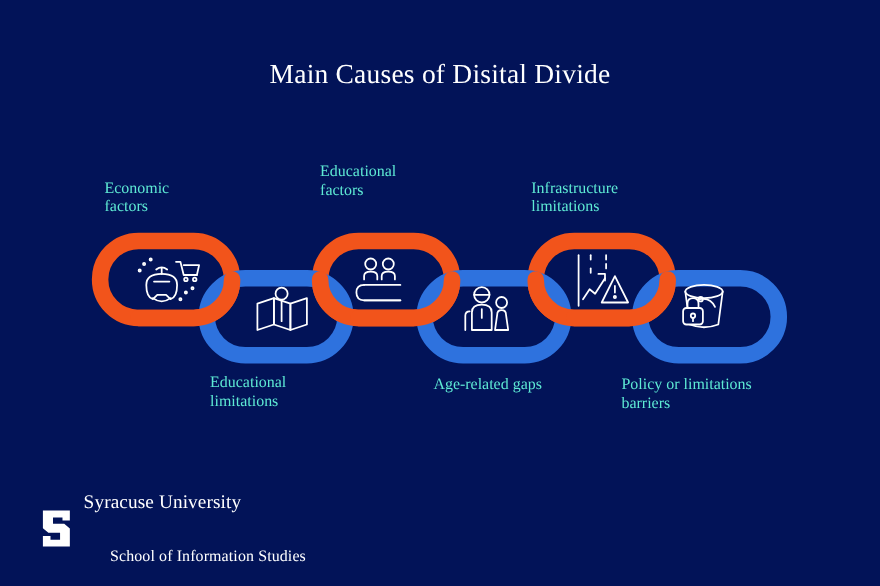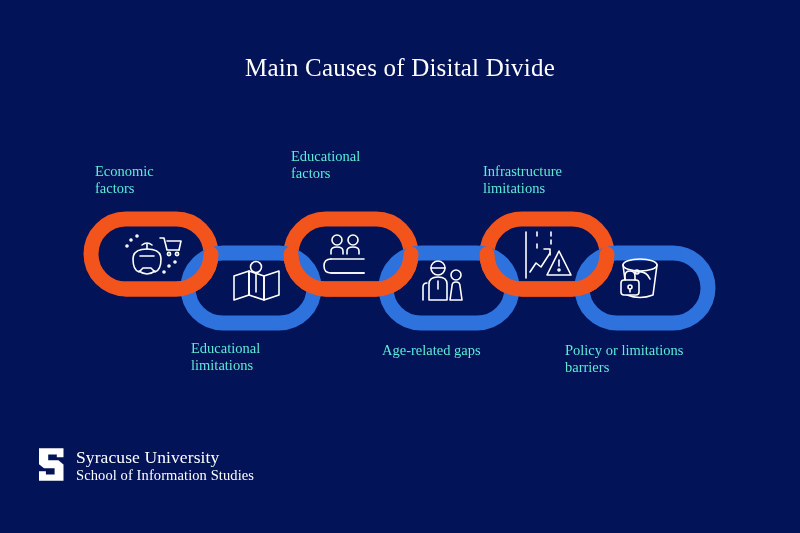--- a/index.html
+++ b/index.html
@@ -64,34 +64,36 @@
   #logo-mark {
     width: 30px;
     height: 38px;
     margin-right: 10px;
     flex: none;
   }
   #logo-text {
     display: flex;
     flex-direction: column;
     justify-content: center;
+    gap: 32px;
   }
   #logo-line1 {
     color: #ffffff;
     font-family: "Liberation Serif", serif;
     font-size: 17.5px;
     line-height: 20px;
     letter-spacing: 0.1px;
   }
   #logo-line2 {
     color: #ffffff;
     font-family: "Liberation Serif", serif;
     font-size: 14.5px;
     line-height: 17px;
     letter-spacing: 0.1px;
+    margin-left: 24px;
   }
 </style>
 </head>
 <body>
 
 <div id="canvas">
 
   <div id="title">Main Causes of Disital Divide</div>
 
   <svg id="chain" viewBox="0 0 800 533" width="800" height="533" xmlns="http://www.w3.org/2000/svg">
@@ -215,21 +217,21 @@
 
   <div class="label" style="left:95px; top:163px; width:120px;">Economic
 factors</div>
   <div class="label" style="left:291px; top:148px; width:120px;">Educational
 factors</div>
   <div class="label" style="left:483px; top:163px; width:120px;">Infrastructure
 limitations</div>
 
   <div class="label" style="left:191px; top:340px; width:120px;">Educational
 limitations</div>
-  <div class="label" style="left:382px; top:342px; width:120px;">Age-related gaps</div>
+  <div class="label" style="left:394px; top:342px; width:120px;">Age-related gaps</div>
   <div class="label" style="left:565px; top:342px; width:150px;">Policy or limitations
 barriers</div>
 
   <div id="logo">
     <svg id="logo-mark" viewBox="0 0 30 38" xmlns="http://www.w3.org/2000/svg">
       <path d="M27.5 2.2 L27.5 11.2 L20.8 11.2 L20.8 8.4 L12.2 8.4 L12.2 14.2
                L22.4 14.2 L27.5 18.4 L27.5 34.8 L3.0 34.8 L3.0 25.3 L9.9 25.3
                L9.9 28.6 L18.6 28.6 L18.6 22.3 L8.0 22.3 L3.0 18.2 L3.0 2.2 Z" fill="#FFFFFF"></path>
     </svg>
     <div id="logo-text">

